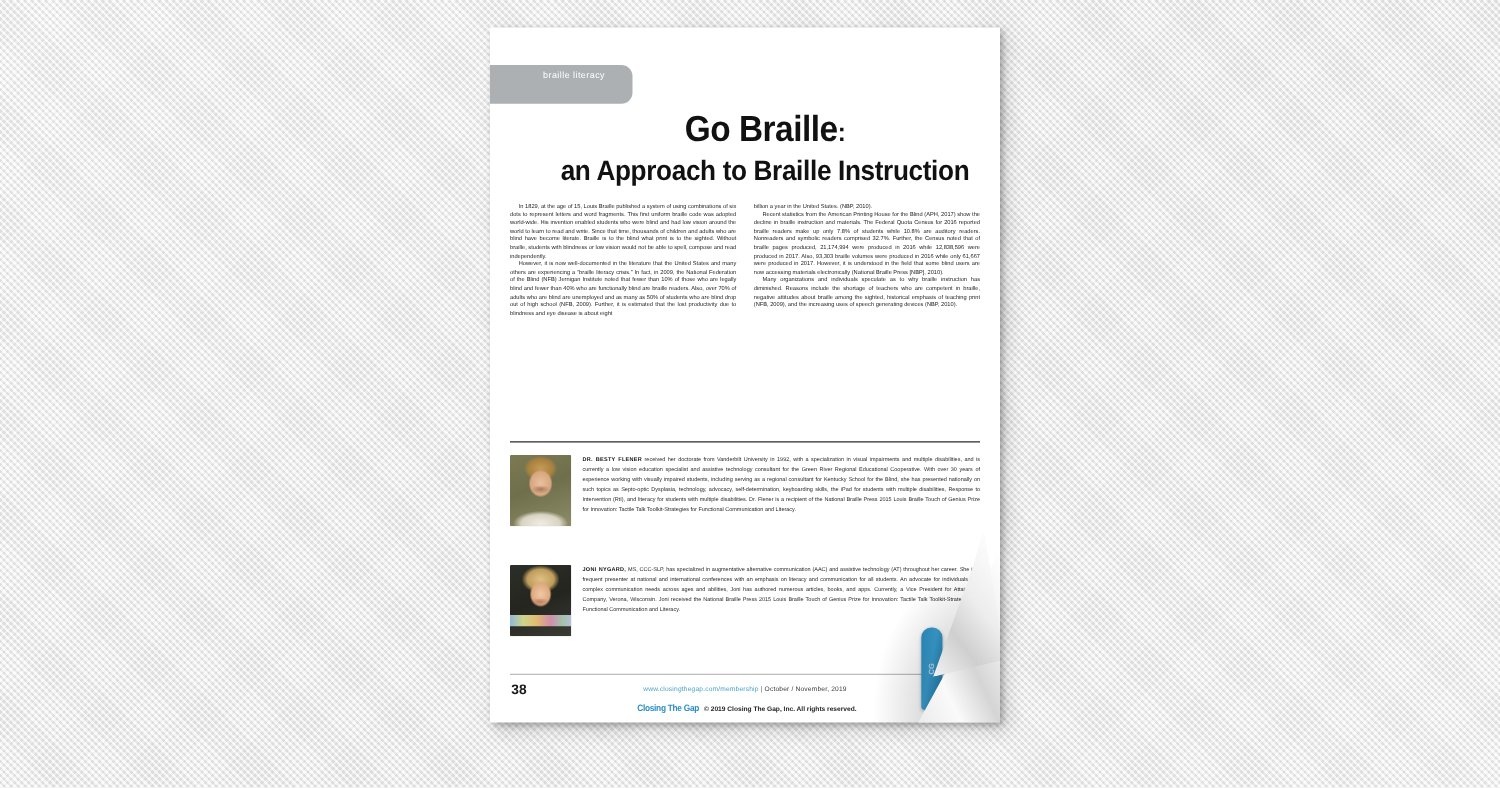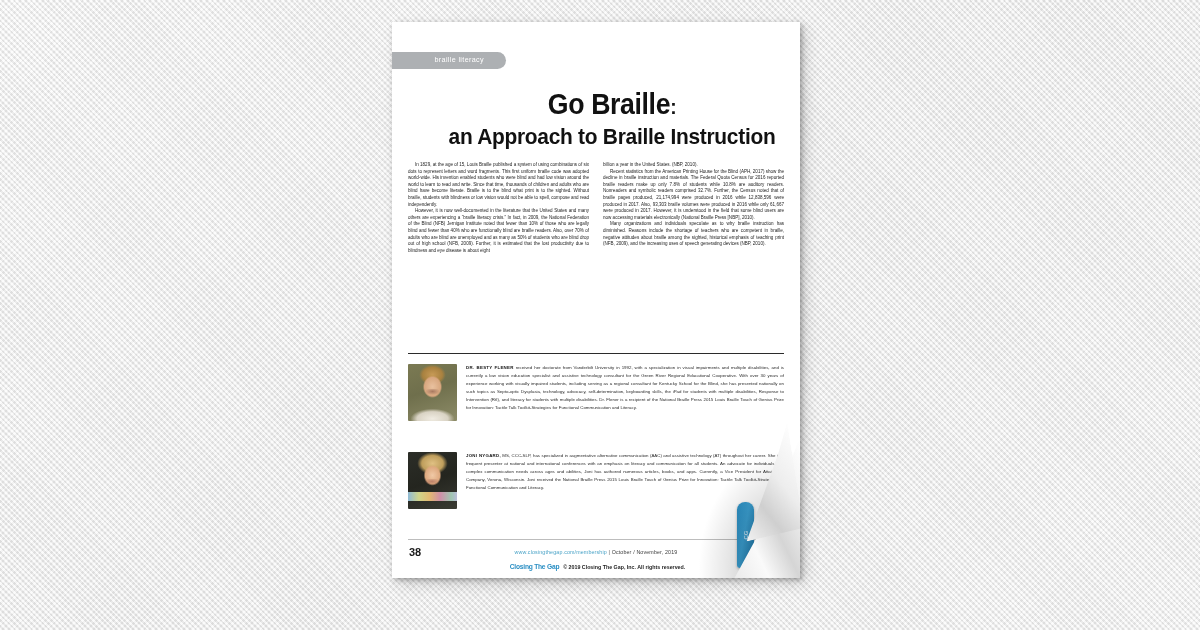--- a/index.html
+++ b/index.html
@@ -28,21 +28,21 @@
     width:408px; height:556px;
     background:#ffffff;
     box-shadow: 2px 2px 5px rgba(0,0,0,.28), 6px 6px 14px rgba(0,0,0,.14);
     overflow:hidden;
   }
 
   
   .cat-pill {
     position:absolute;
     left:-34px; top:30px;
-    width:148px; height:17px;
+    width:148px; height:31px;
     background:#adb0b3;
     border-radius:0 9px 9px 0;
   }
   .cat-pill span {
     position:absolute; right:22px; top:3px;
     font-size:7.2px; letter-spacing:.35px;
     color:#ffffff; font-weight:400;
     white-space:nowrap;
   }
 

